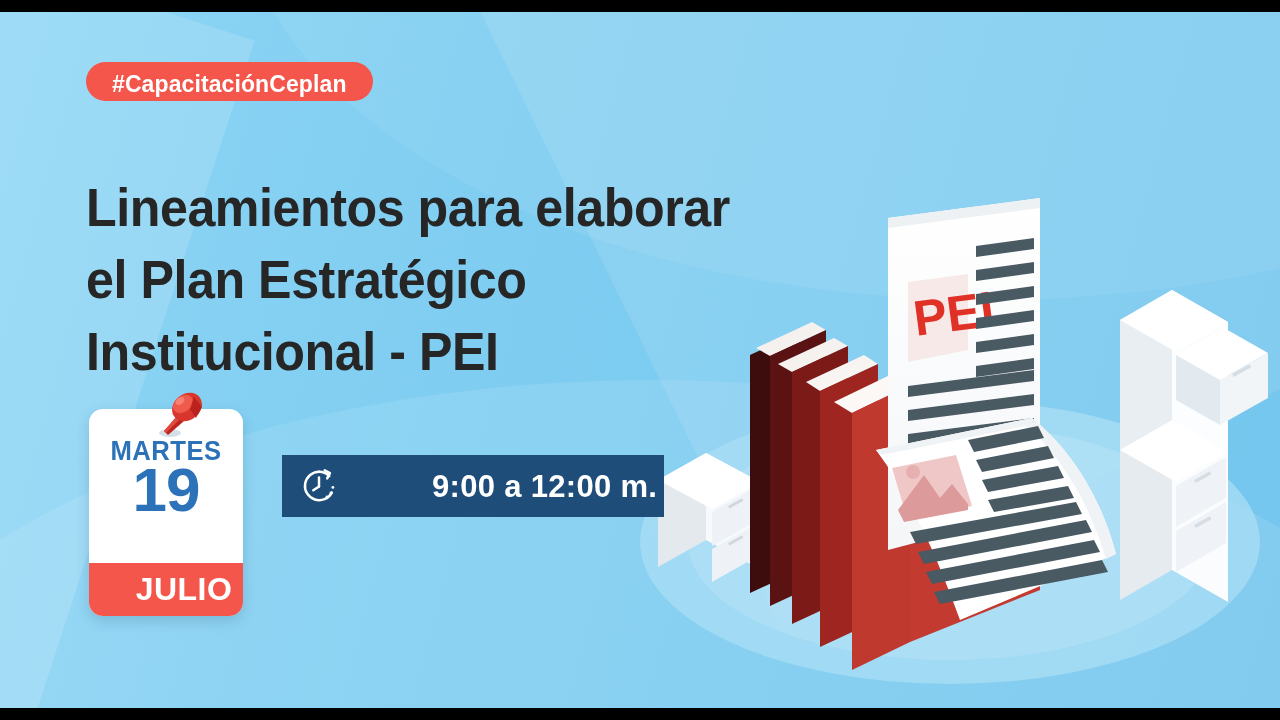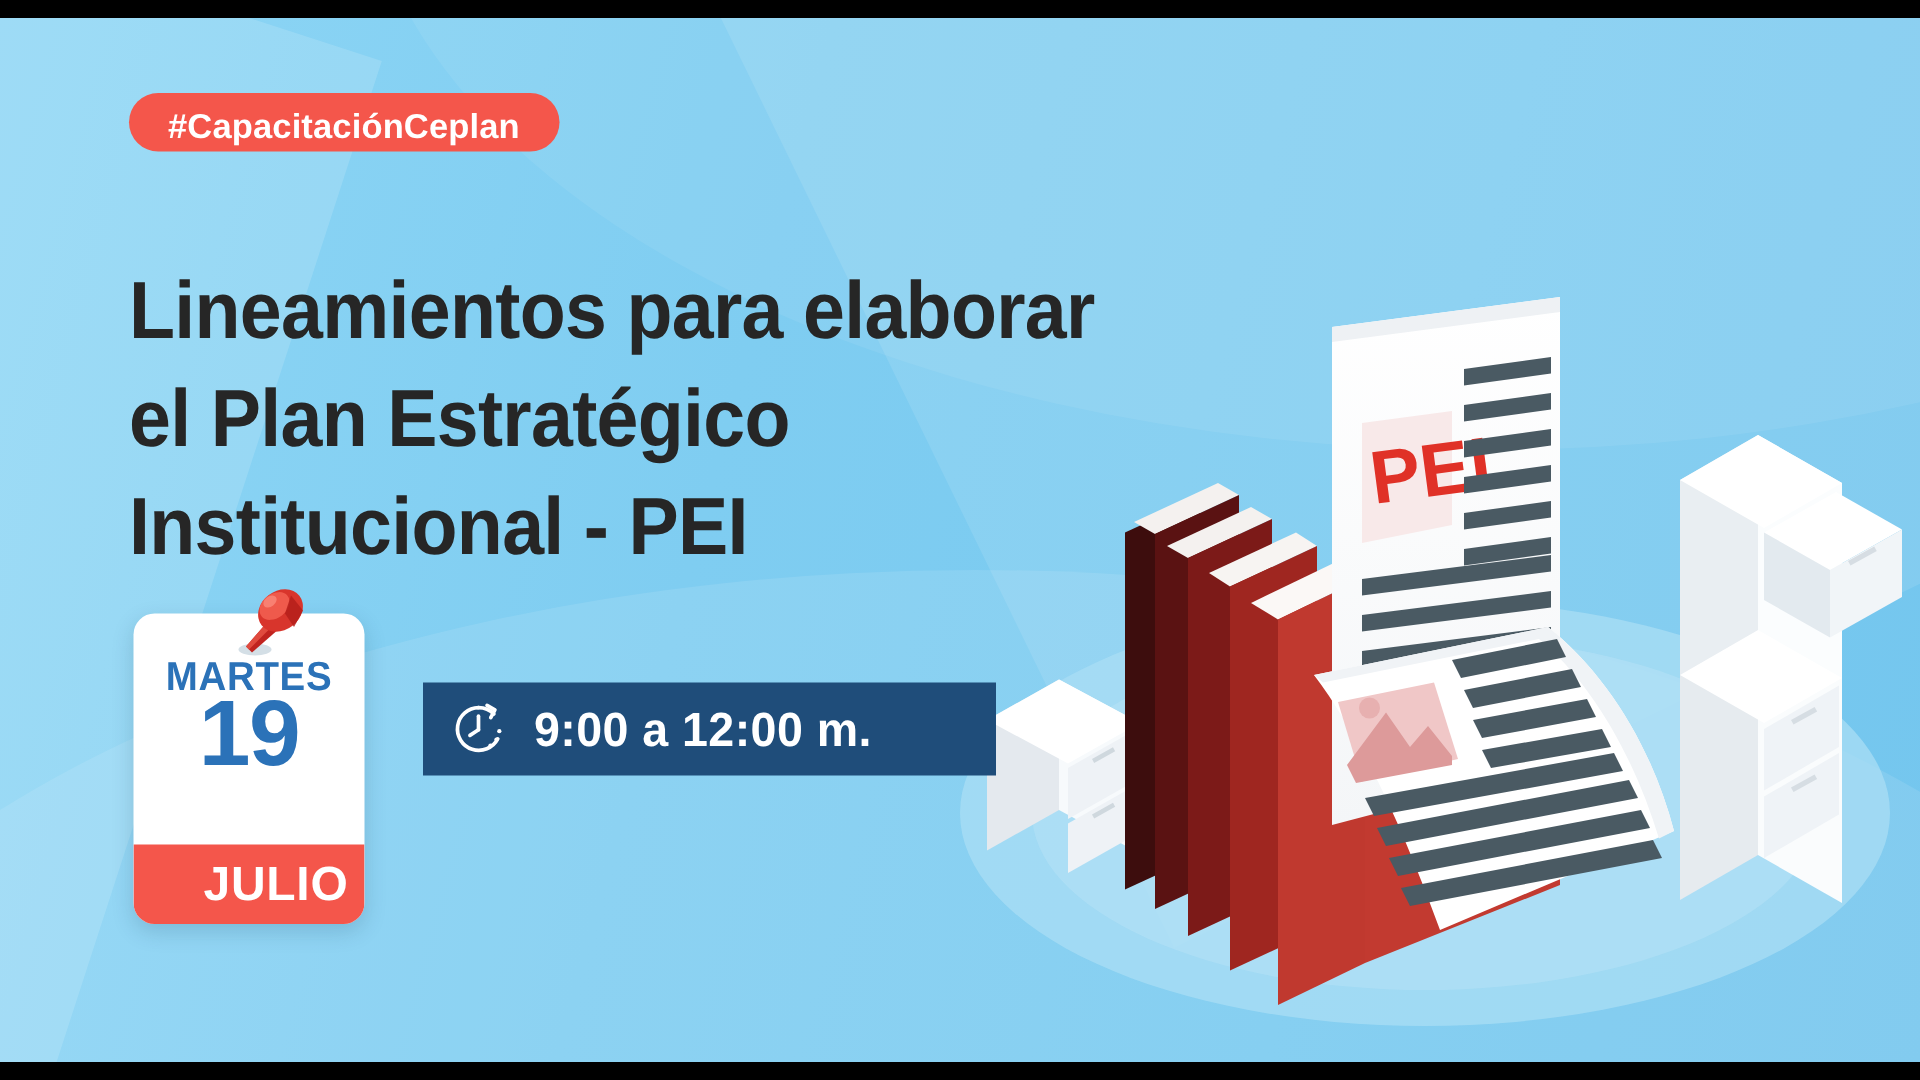--- a/index.html
+++ b/index.html
@@ -179,20 +179,21 @@
   .timebadge {
     position: absolute;
     left: 282px;
     top: 455px;
     width: 382px;
     height: 62px;
     background: #1f4d7a;
     display: flex;
     align-items: center;
     z-index: 25;
+    justify-content: space-between;
   }
   .timebadge .clock-icon {
     margin-left: 18px;
     width: 38px;
     height: 38px;
     flex: none;
   }
   .timebadge .time-text {
     margin-left: 18px;
     color: #ffffff;

